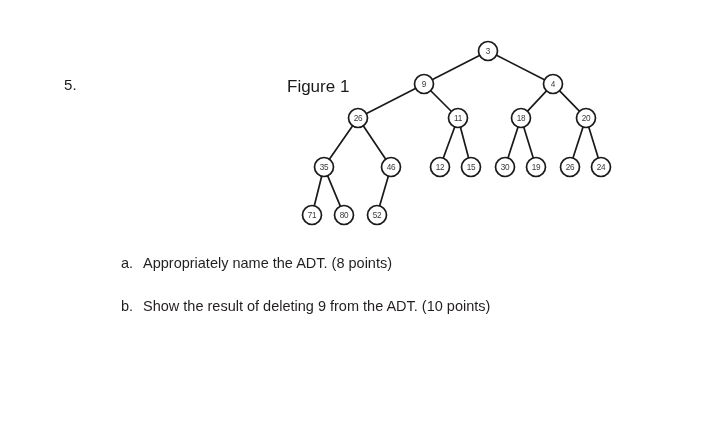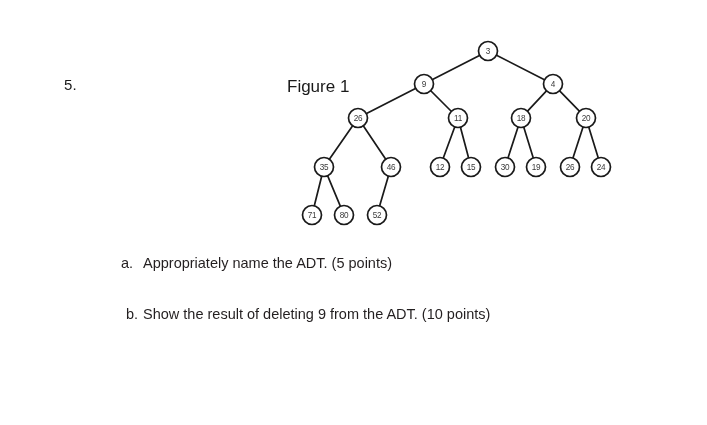--- a/index.html
+++ b/index.html
@@ -66,21 +66,21 @@
   }
   .body-text {
     position: absolute;
     font-size: 14.5px;
     line-height: 1.2;
     color: #231f20;
     white-space: nowrap;
   }
   .line-consider { left: 121px; top: 232px; }
   .line-a        { left: 121px; top: 255px; }
-  .line-b        { left: 121px; top: 306px; text-align: center; }
+  .line-b        { left: 121px; top: 298px; }
   .item-marker {
     display: inline-block;
     width: 22px;
   }
   .bold { font-weight: bold; }
 </style>
 </head>
 <body>
 
 <div id="page">
@@ -180,20 +180,20 @@
         </g>
         <g>
           <circle cx="377" cy="215" r="9.5" class="node-circle"></circle>
           <text x="377" y="215.5" class="node-label">52</text>
         </g>
       </g>
   </svg>
 
 
   <div class="body-text line-a">
-    <span class="item-marker">a.</span><span>Appropriately name the ADT. (5 points)</span>
+    <span class="item-marker">a.</span><span>Appropriately name the ADT. (8 points)</span>
   </div>
 
   <div class="body-text line-b">
     <span class="item-marker">b.</span><span>Show the result of deleting 9 from the ADT. (10 points)</span>
   </div>
 
 </div>
 
 </body></html>

